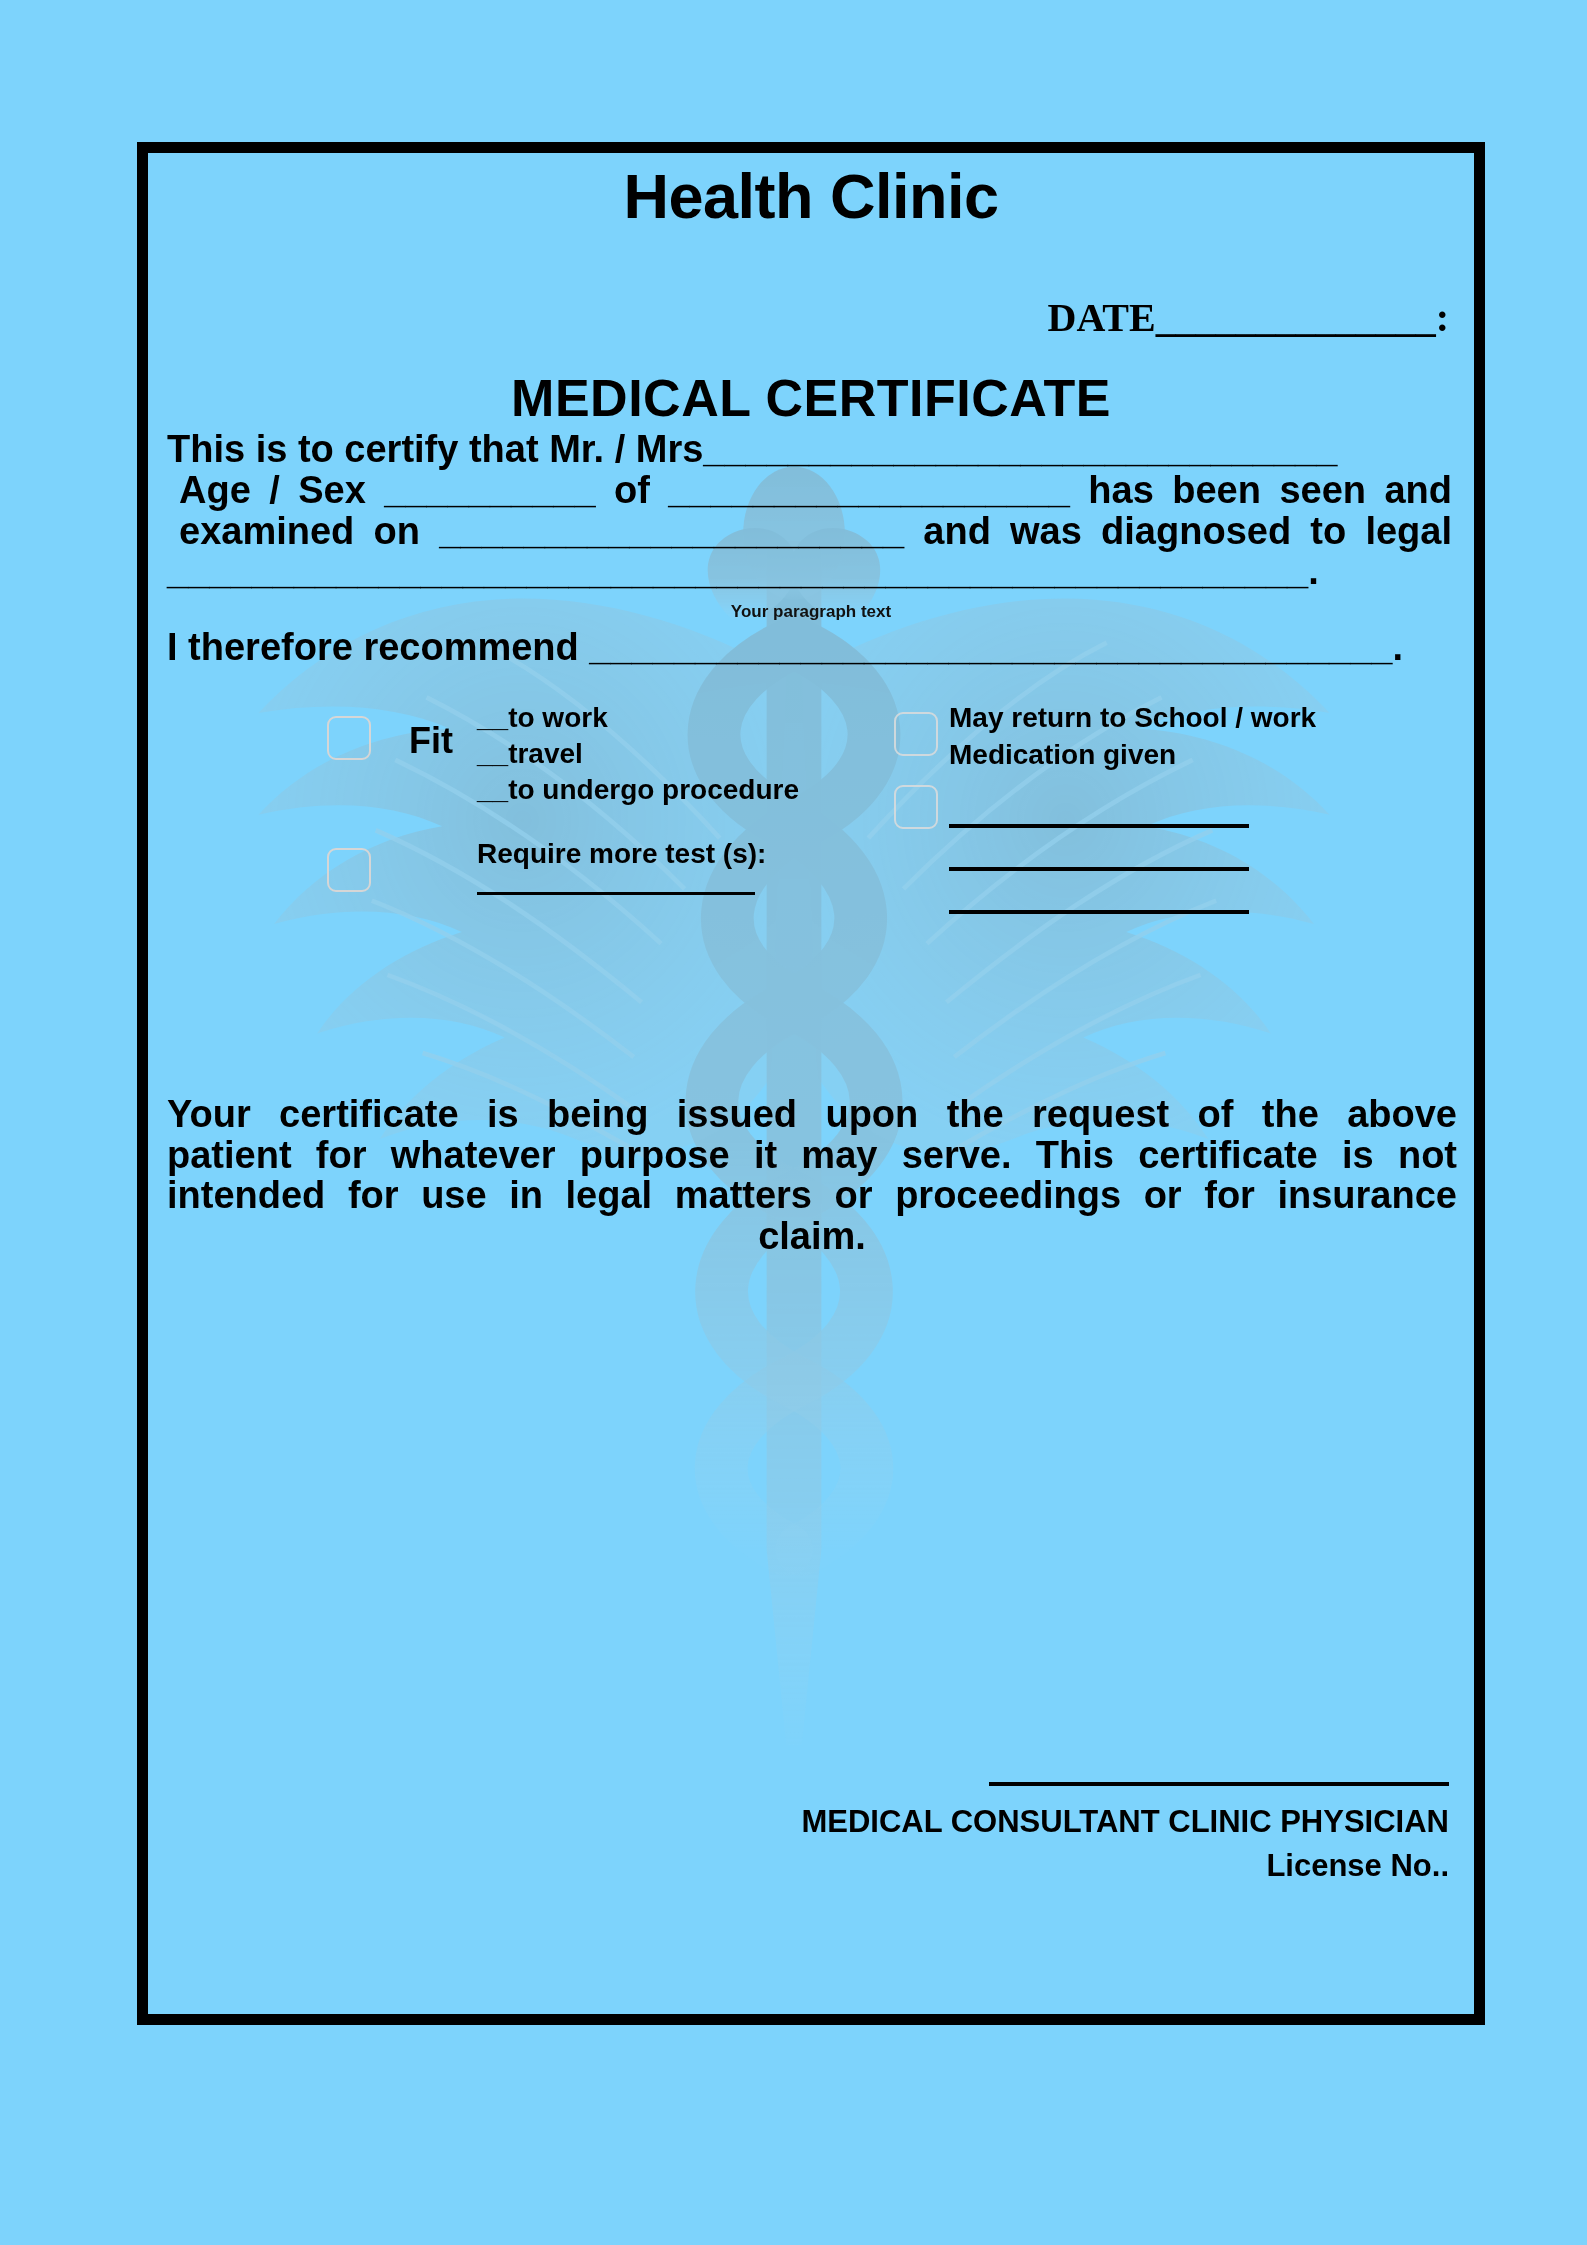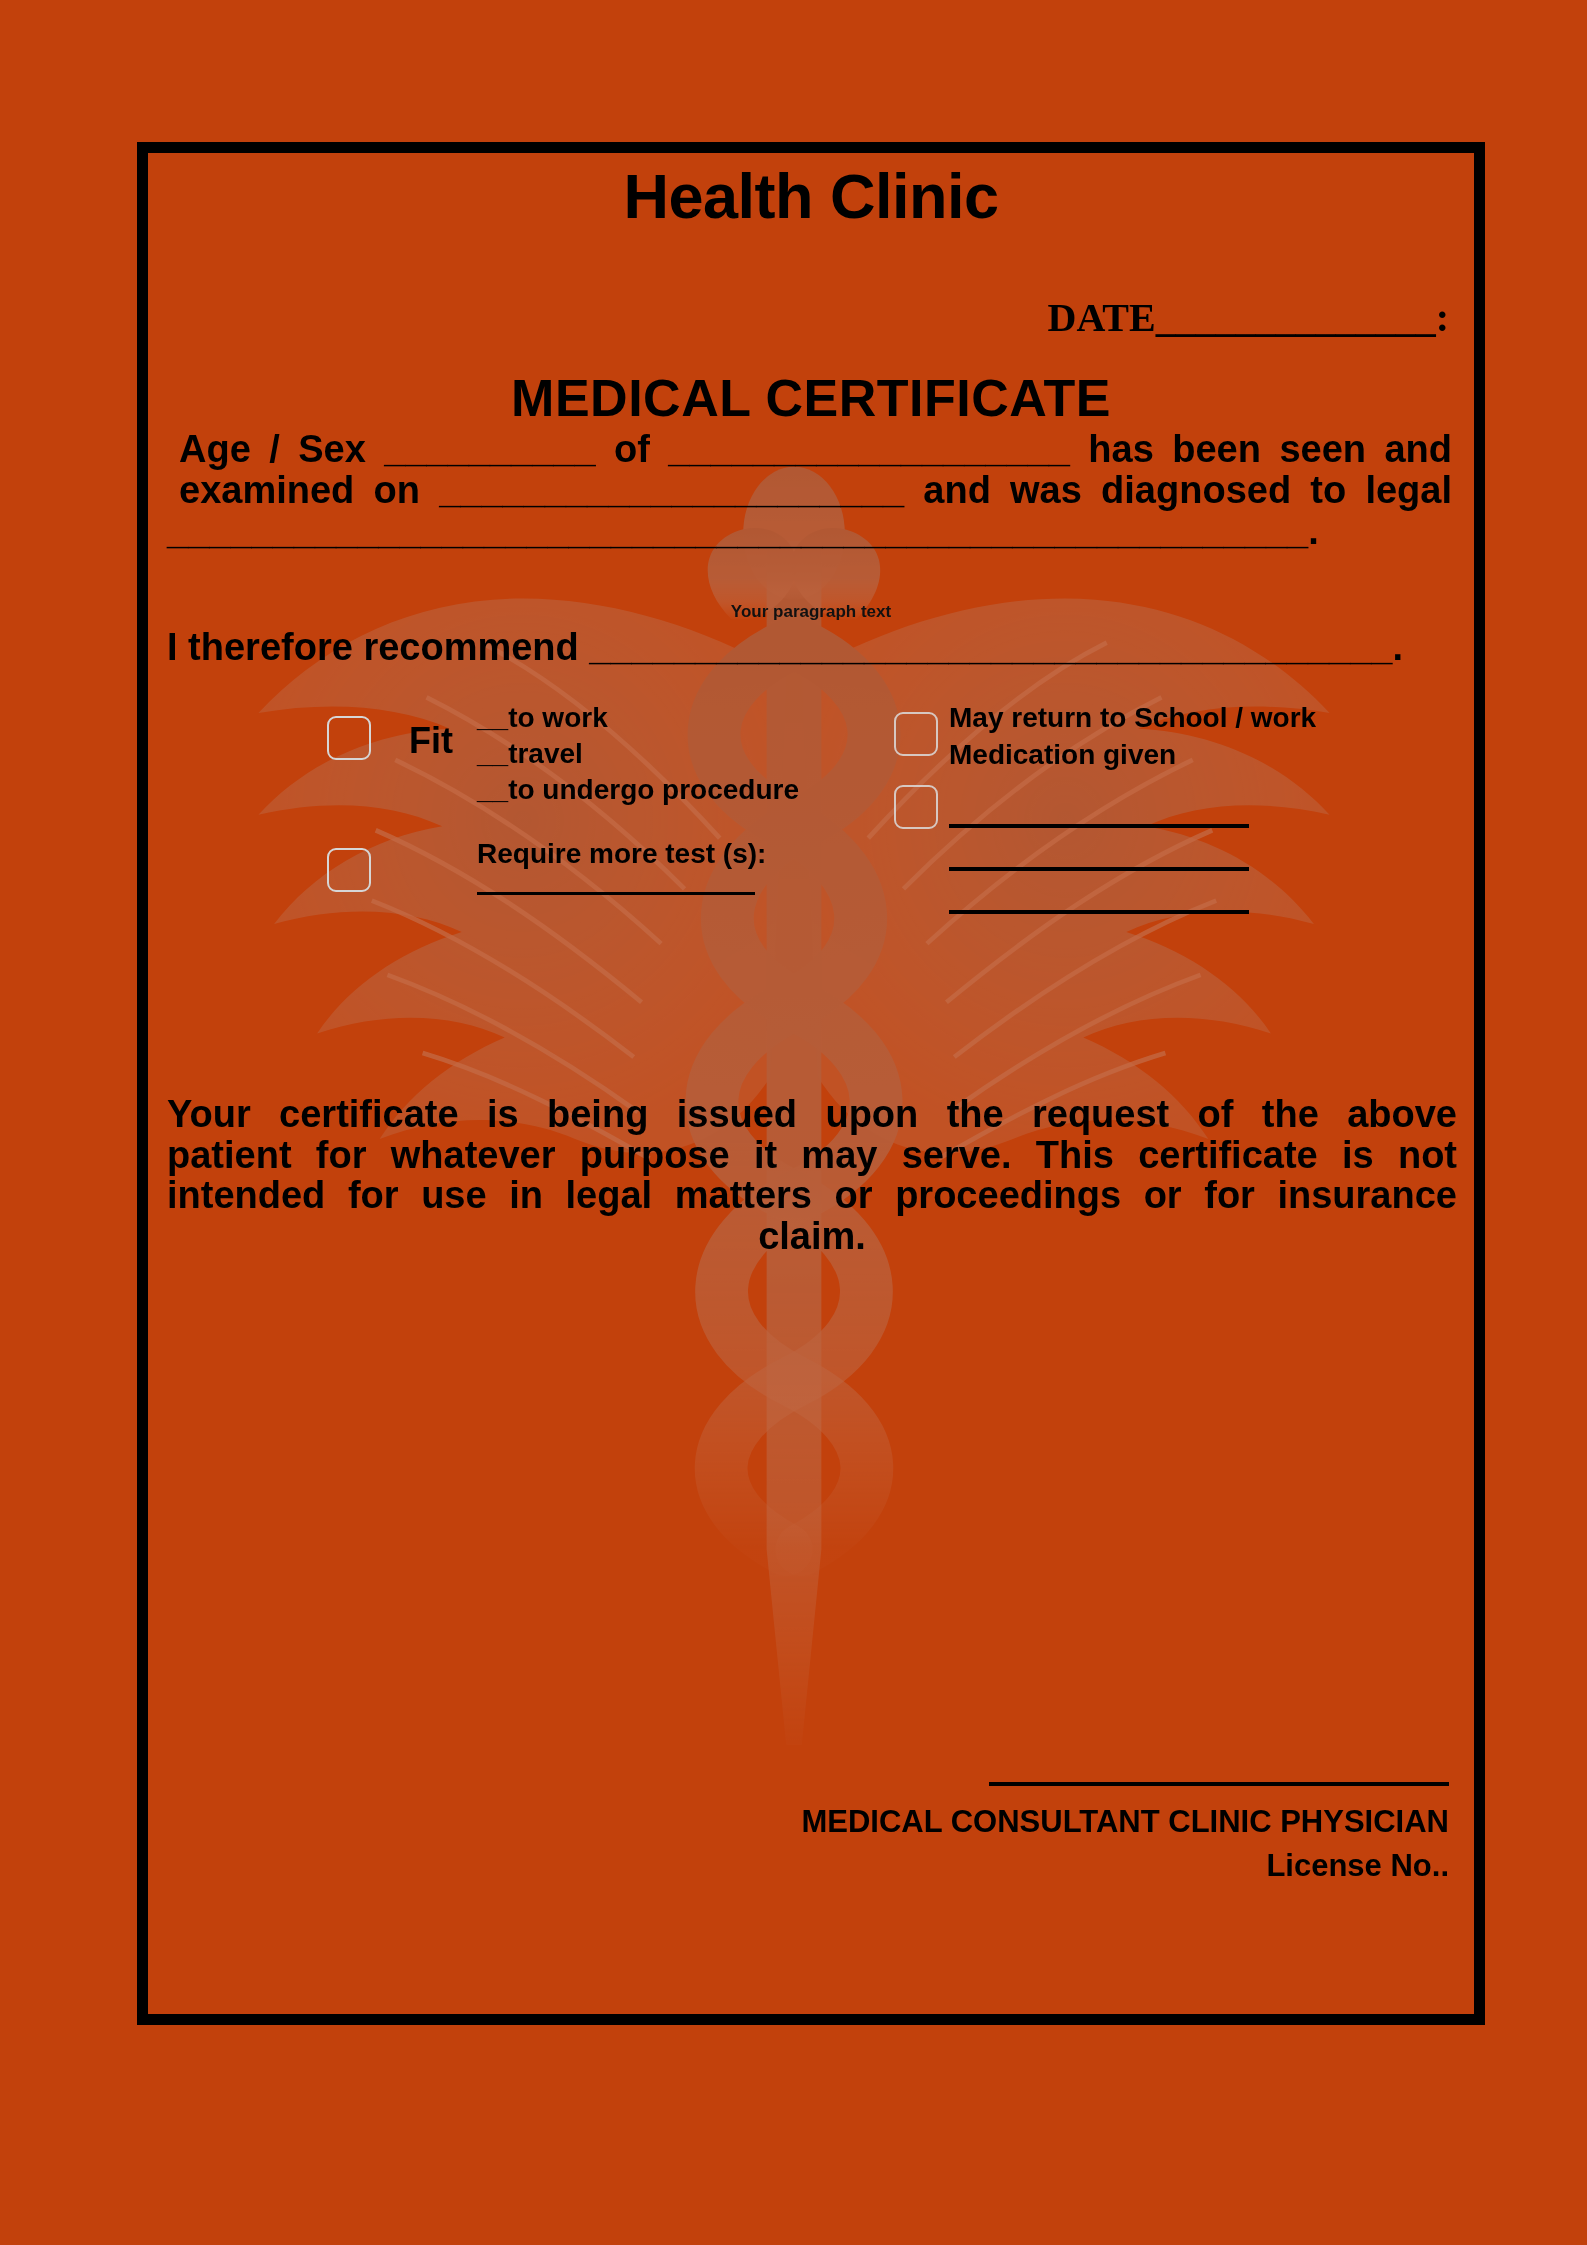--- a/index.html
+++ b/index.html
@@ -16,21 +16,21 @@
     position: relative;
     overflow: hidden;
   }
 
   
   #page {
     position: absolute;
     left: 0; top: 0;
     width: 1587px;
     height: 2245px;
-    background: #c2410c;
+    background: #7dd3fc;
   }
 
   #cert-border {
     position: absolute;
     left: 137px;
     top: 142px;
     width: 1348px;
     height: 1883px;
     border: 11px solid #000000;
     box-sizing: border-box;
@@ -344,20 +344,21 @@
 
   <div id="content">
 
     <div class="abs" id="clinic-title">Health Clinic</div>
 
     <div class="abs" id="date-row">DATE______________:</div>
 
     <div class="abs" id="medcert-heading">MEDICAL CERTIFICATE</div>
 
     <div class="abs" id="body-block">
+      <span class="body-plain">This is to  certify that Mr. / Mrs______________________________</span>
       <span class="body-just">Age / Sex __________ of ___________________ has been seen and</span>
       <span class="body-just">examined on ______________________ and was diagnosed to legal</span>
       <span class="body-plain">______________________________________________________.</span>
     </div>
 
     <div class="abs" id="para-text-label">Your paragraph text</div>
 
     <div class="abs" id="recommend-row">I therefore recommend ______________________________________.</div>
 
     <div class="abs" id="options-area">

